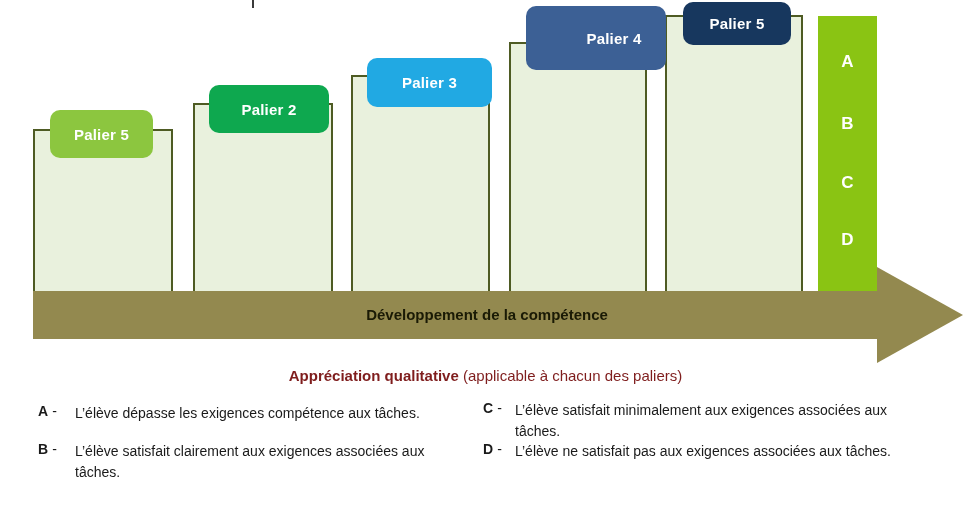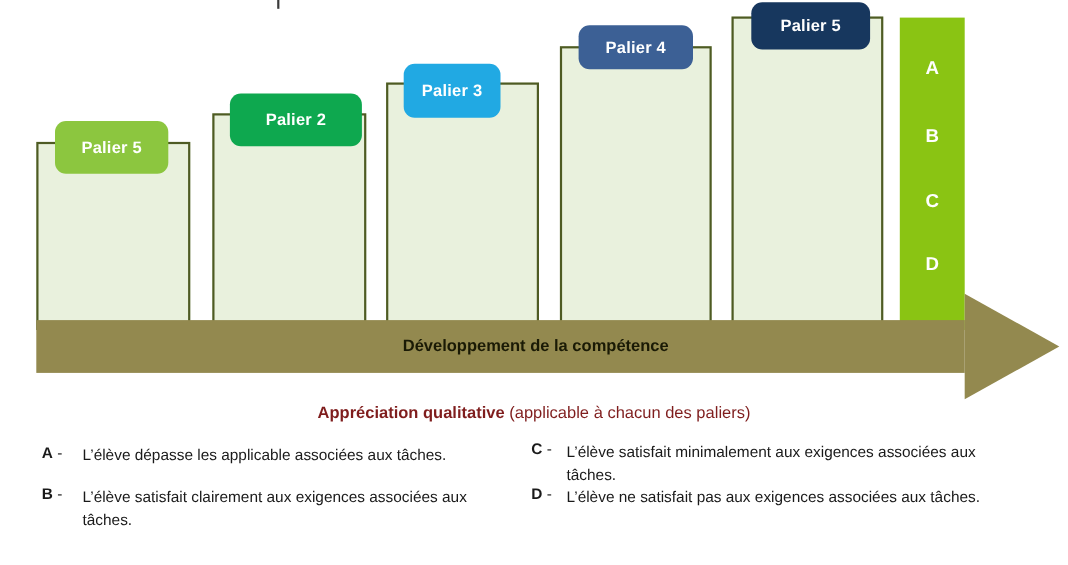--- a/index.html
+++ b/index.html
@@ -56,32 +56,32 @@
     <span class="grade-letter" style="top:155px;">C</span>
     <span class="grade-letter" style="top:212px;">D</span>
   </div>
 
   <div class="arrow-body" style="background-color: rgb(147, 137, 79);"></div>
   <div class="arrow-head" style="border-left-color: rgb(147, 137, 79);"></div>
   <div class="arrow-label" style="color: rgb(26, 26, 5);">Développement de la compétence</div>
 
   <div class="badge" style="left: 50px; top: 110px; width: 103px; height: 48px; background-color: rgb(140, 198, 63);">Palier 5</div>
   <div class="badge" style="left: 209px; top: 85px; width: 120px; height: 48px; background-color: rgb(14, 168, 79);">Palier 2</div>
-  <div class="badge" style="left: 367px; top: 58px; width: 88px; height: 49px; background-color: rgb(33, 169, 227);">Palier 3</div>
-  <div class="badge" style="left: 526px; top: 23px; width: 104px; height: 40px; background-color: rgb(60, 96, 149);">Palier 4</div>
+  <div class="badge" style="left: 367px; top: 58px; width: 125px; height: 49px; background-color: rgb(33, 169, 227);">Palier 3</div>
+  <div class="badge" style="left: 526px; top: 6px; width: 104px; height: 64px; background-color: rgb(60, 96, 149); padding-left: 36px;">Palier 4</div>
   <div class="badge" style="left: 683px; top: 2px; width: 108px; height: 43px; background-color: rgb(23, 55, 94);">Palier 5</div>
 
   <div class="legend-title">
     <b>Appréciation qualitative</b><span> (applicable à chacun des paliers)</span>
   </div>
 
   <div class="legend-letter" style="left:38px; top:403px;">
     <b>A</b><span class="dash">-</span>
   </div>
-  <div class="legend-text" style="left:75px; top:403px; width:370px;">L’élève dépasse les applicable associées aux tâches.</div>
+  <div class="legend-text" style="left:75px; top:403px; width:370px;">L’élève dépasse les exigences compétence aux tâches.</div>
 
   <div class="legend-letter" style="left:38px; top:441px;">
     <b>B</b><span class="dash">-</span>
   </div>
   <div class="legend-text" style="left:75px; top:441px; width:368px;">L’élève satisfait clairement aux exigences associées aux tâches.</div>
 
   <div class="legend-letter" style="left:483px; top:400px;">
     <b>C</b><span class="dash">-</span>
   </div>
   <div class="legend-text" style="left:515px; top:400px; width:400px;">L’élève satisfait minimalement aux exigences associées aux tâches.</div>

